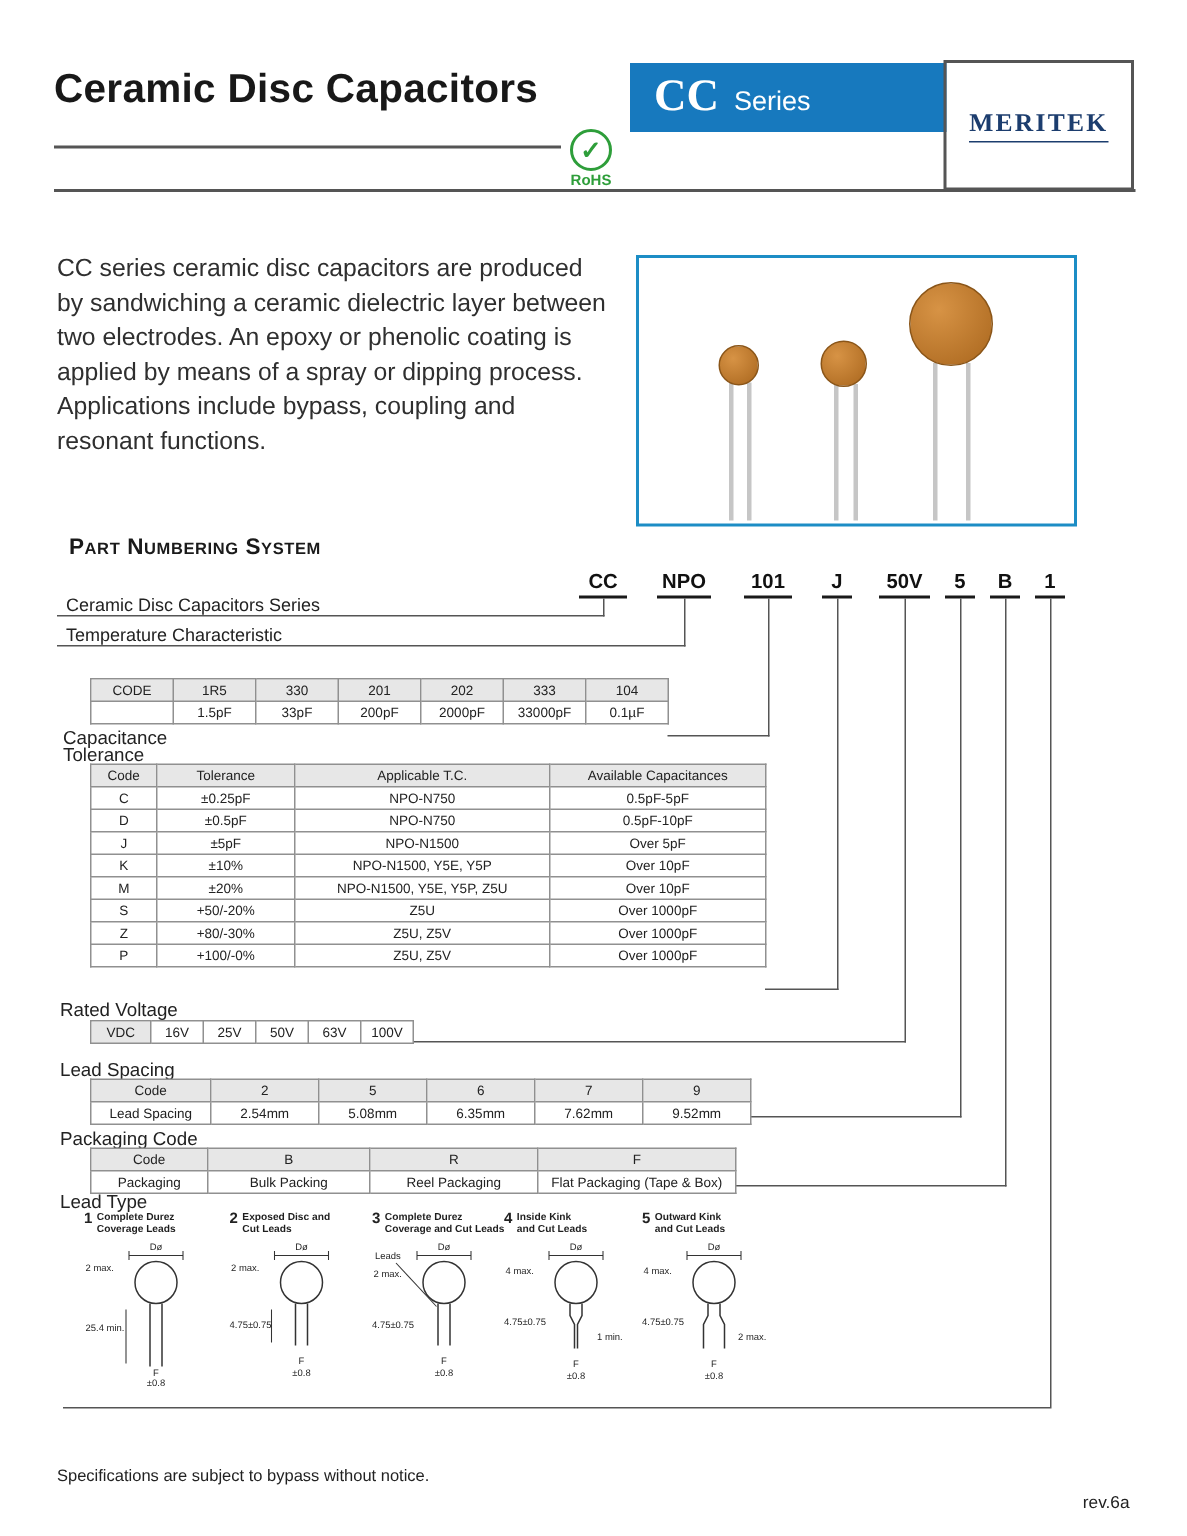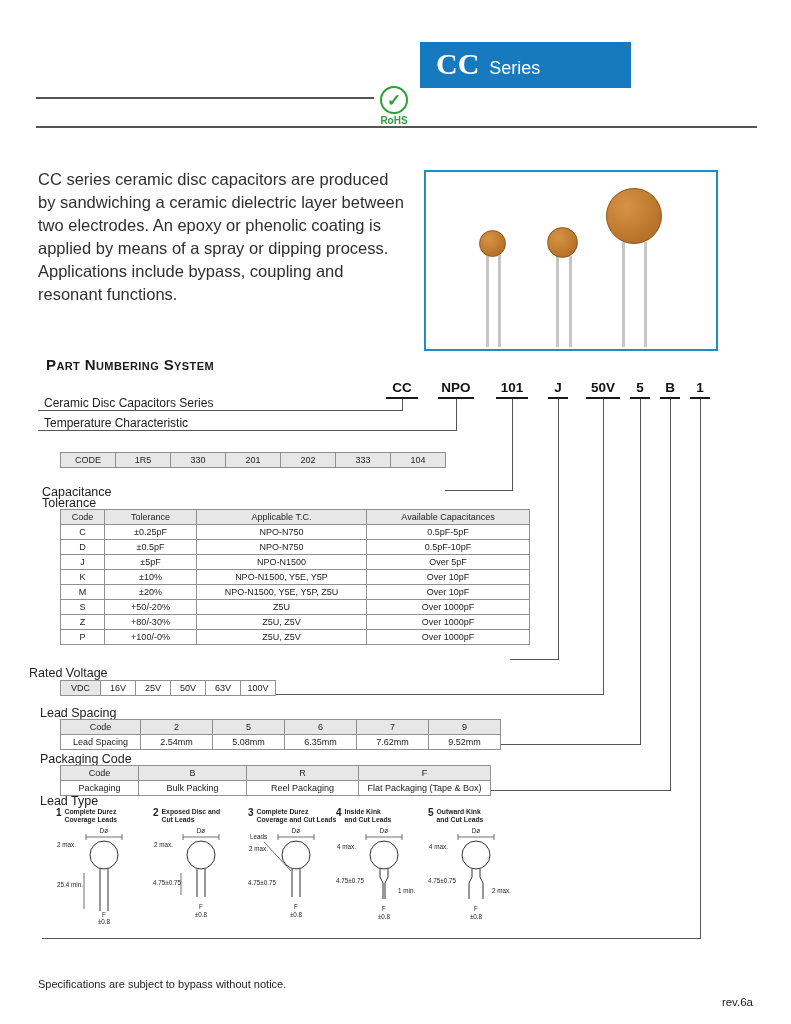--- a/index.html
+++ b/index.html
@@ -30,21 +30,21 @@
   .hline{position:absolute;height:1.2px;background:#555;}
   .row-label{position:absolute;font-size:12px;color:#222;}
   .sec-label{position:absolute;font-size:12.5px;color:#222;}
 
   
   .tbl{position:absolute;border-collapse:collapse;font-size:9px;color:#222;table-layout:fixed;}
   .tbl td{border:1px solid #909090;text-align:center;padding:2px 3px;height:12px;box-sizing:border-box;overflow:hidden;white-space:nowrap;}
   .tbl tr.hdr td,.tbl td.hdr{background:#e7e7e7;}
   .cap-tbl td{width:55px;}
   .tol-tbl td{height:11px;}
-  .tol-tbl td:nth-child(1){width:44px}.tol-tbl td:nth-child(2){width:92px}.tol-tbl td:nth-child(3){width:170px}.tol-tbl td:nth-child(4){width:163px}
+  .tol-tbl td:nth-child(1){width:44px}.tol-tbl td:nth-child(2){width:92px}.tol-tbl td:nth-child(3){width:170px}.tol-tbl td:nth-child(4){width:144px}
   .rv-tbl td{width:35px}.rv-tbl td:first-child{width:40px}
   .ls-tbl td{width:72px}.ls-tbl td:first-child{width:80px}
   .pk-tbl td:nth-child(1){width:78px}.pk-tbl td:nth-child(2){width:108px}.pk-tbl td:nth-child(3){width:112px}.pk-tbl td:nth-child(4){width:132px}
 
   
   .ld{position:absolute;top:808px;width:96px;}
   .ld-head{display:flex;gap:3px;align-items:flex-start;margin-bottom:1px;}
   .ld-num{font-size:10px;font-weight:bold;line-height:1;}
   .ld-label{font-size:6.8px;font-weight:bold;line-height:1.15;color:#1e1e1e;}
   .ld svg{display:block;}
@@ -54,28 +54,32 @@
 
   
   .foot-note{position:absolute;left:38px;top:978px;font-size:11px;color:#222;}
   .foot-rev{position:absolute;right:38px;top:996px;font-size:11.5px;color:#222;}
 </style>
 </head>
 <body>
 
 <div class="page">
 
+  <h1 class="title">Ceramic Disc Capacitors</h1>
   <div class="rule" style="left:36px;top:97px;width:338px;height:1.5px;"></div>
   <div class="rule" style="left:36px;top:126px;width:721px;height:1.5px;"></div>
 
   <div class="series-box">
     <span class="series-code">CC</span>
     <span class="series-word">Series</span>
   </div>
 
+  <div class="brand-box">
+    <span class="brand">MERITEK</span>
+  </div>
 
   <div class="rohs">
     <div class="rohs-circle">
         <span>✓</span>
       </div>
     <div class="rohs-label">RoHS</div>
   </div>
 
   <p class="intro">CC series ceramic disc capacitors are produced by sandwiching a ceramic dielectric layer between two electrodes. An epoxy or phenolic coating is applied by means of a spray or dipping process. Applications include bypass, coupling and resonant functions.</p>
 
@@ -128,20 +132,29 @@
     <tbody>
       <tr class="hdr">
         <td>CODE</td>
         <td>1R5</td>
         <td>330</td>
         <td>201</td>
         <td>202</td>
         <td>333</td>
         <td>104</td>
       </tr>
+      <tr>
+        <td></td>
+        <td>1.5pF</td>
+        <td>33pF</td>
+        <td>200pF</td>
+        <td>2000pF</td>
+        <td>33000pF</td>
+        <td>0.1µF</td>
+      </tr>
     </tbody>
   </table>
 
   <div class="sec-label" style="left:42px;top:496px;">Tolerance</div>
   <table class="tbl tol-tbl" style="left:60px;top:509px;">
     <tbody>
       <tr class="hdr">
         <td>Code</td>
         <td>Tolerance</td>
         <td>Applicable T.C.</td>
@@ -191,21 +204,21 @@
       </tr>
       <tr>
         <td>P</td>
         <td>+100/-0%</td>
         <td>Z5U, Z5V</td>
         <td>Over 1000pF</td>
       </tr>
     </tbody>
   </table>
 
-  <div class="sec-label" style="left:29px;top:666px;">Rated Voltage</div>
+  <div class="sec-label" style="left:40px;top:666px;">Rated Voltage</div>
   <table class="tbl rv-tbl" style="left:60px;top:680px;">
     <tbody>
       <tr>
         <td class="hdr">VDC</td>
         <td>16V</td>
         <td>25V</td>
         <td>50V</td>
         <td>63V</td>
         <td>100V</td>
       </tr>

